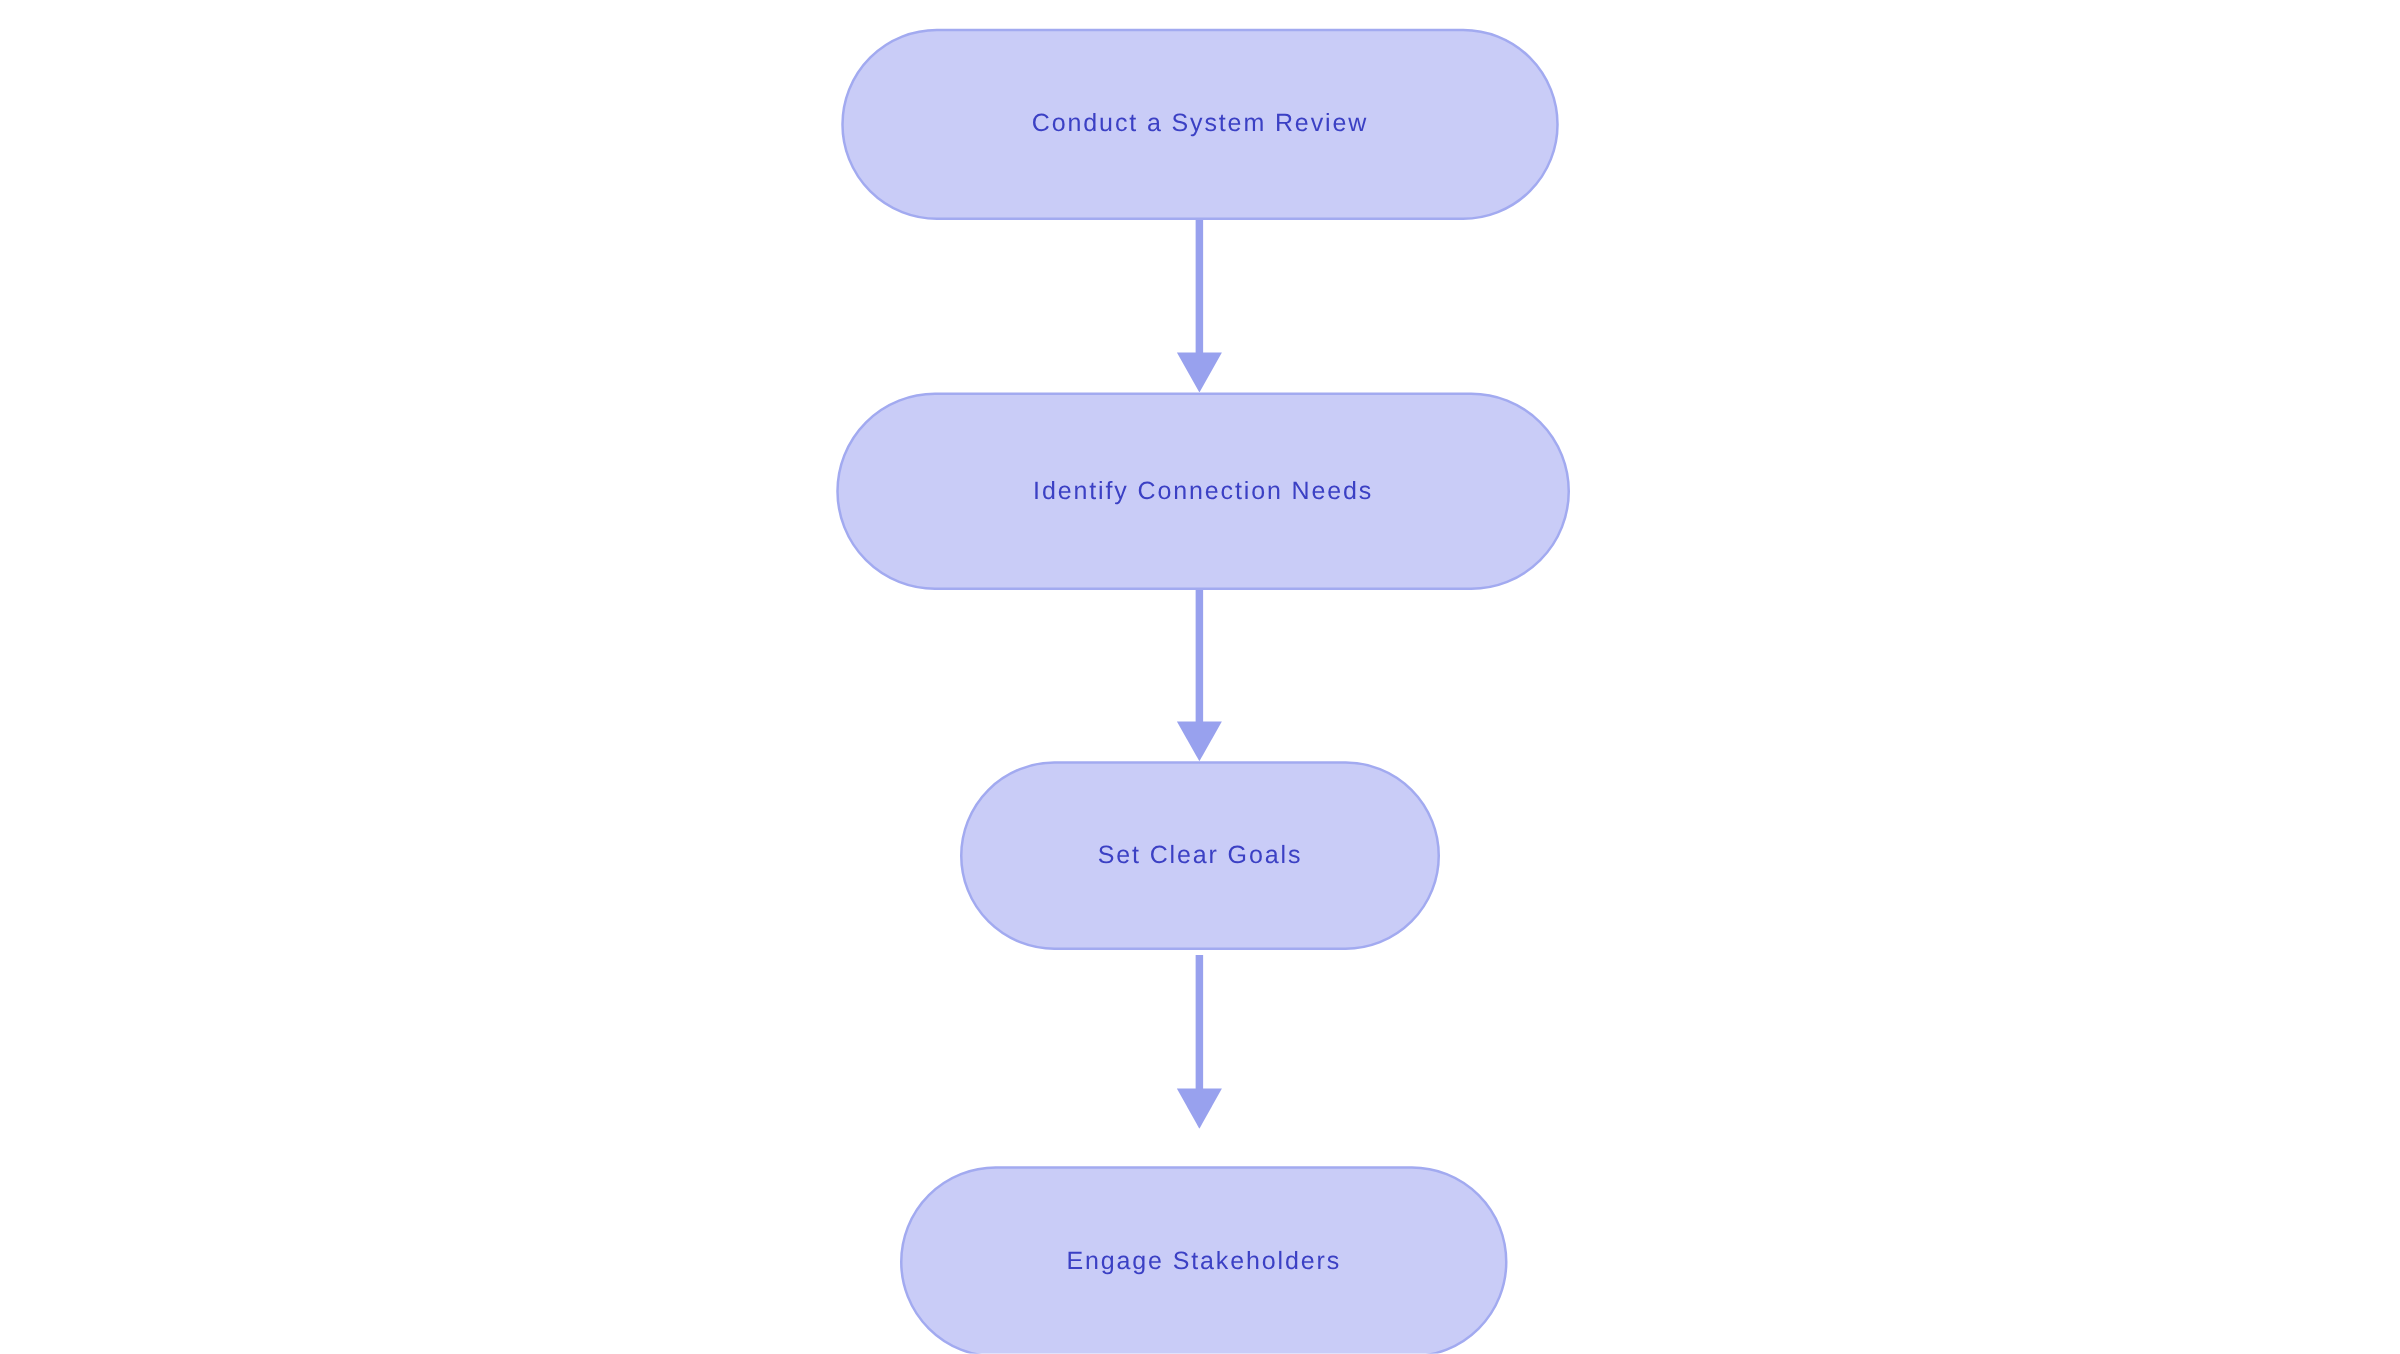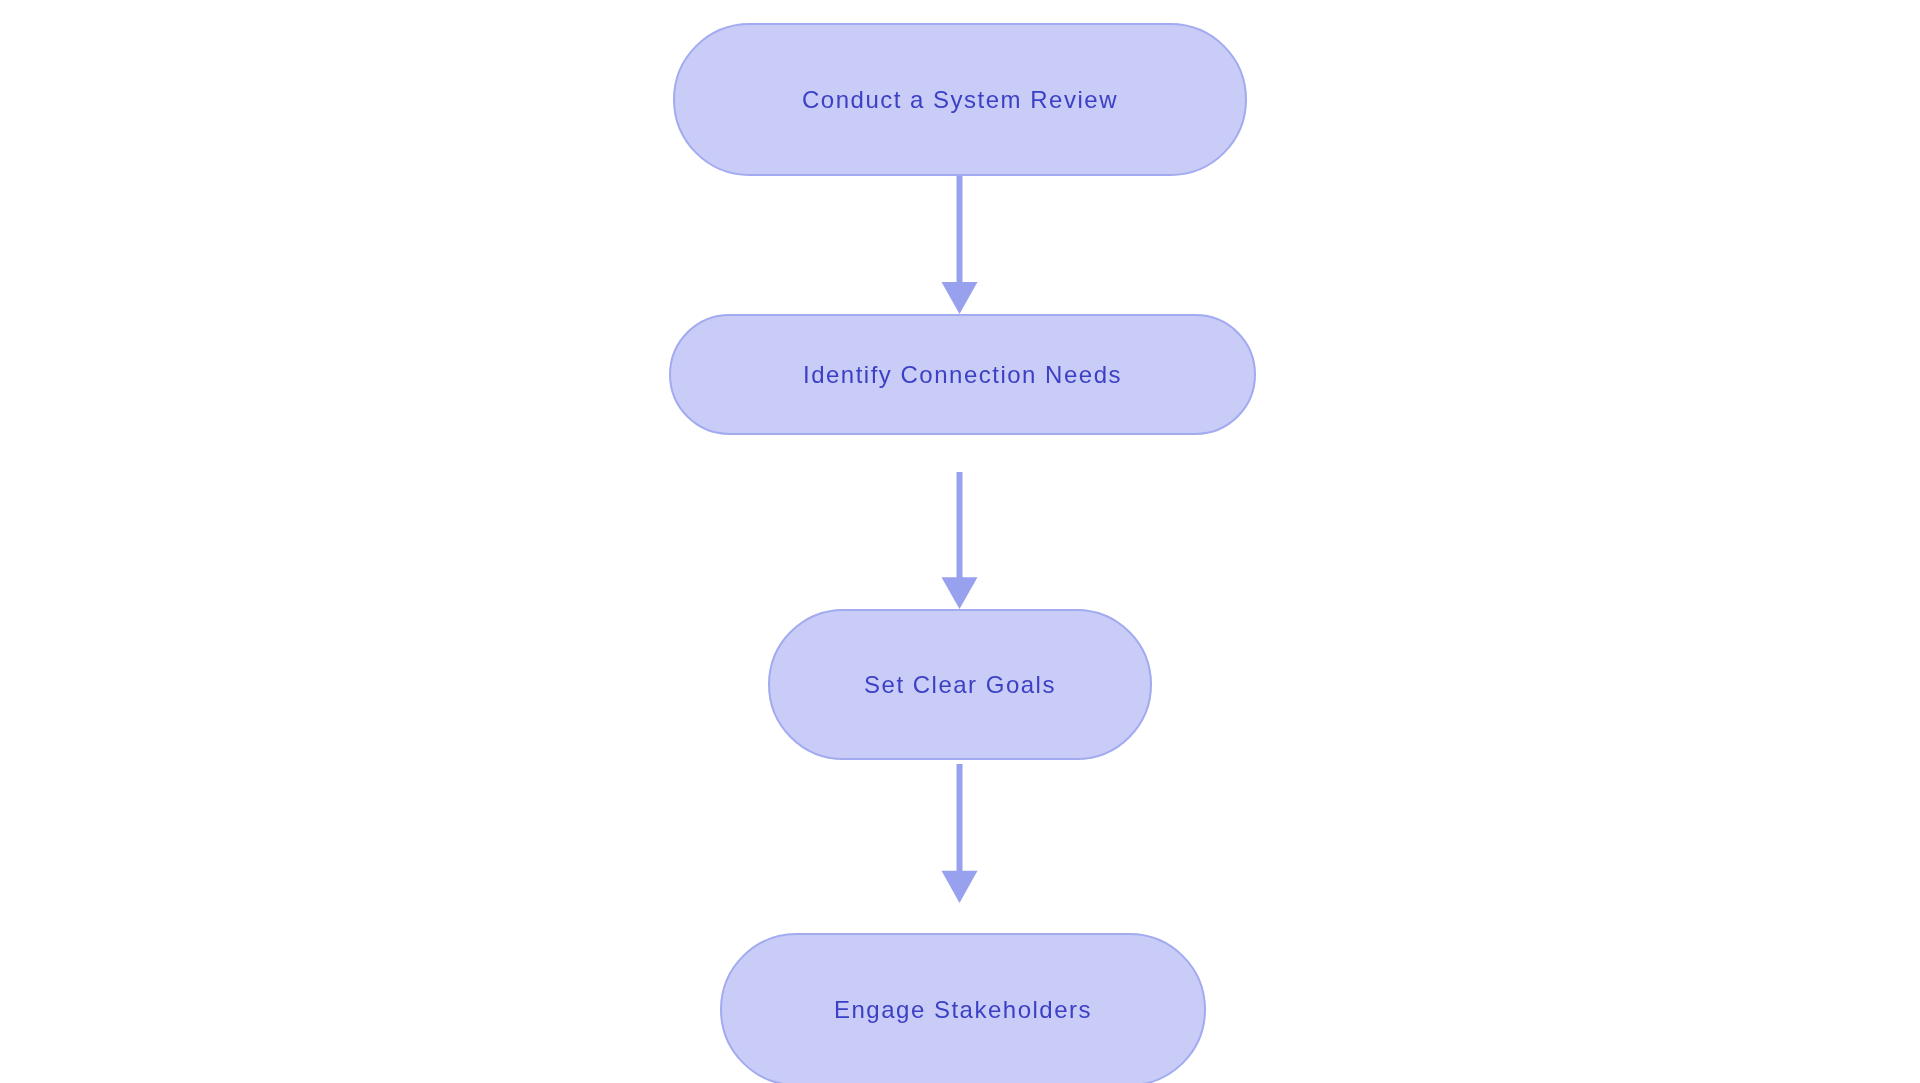--- a/index.html
+++ b/index.html
@@ -20,27 +20,27 @@
     box-sizing: border-box;
     background: var(--node-fill, #c9ccf7);
     border: 2px solid var(--node-border, #a2aaf0);
     border-radius: 80px;
     display: flex;
     align-items: center;
     justify-content: center;
   }
   .flow-node .node-label {
     color: var(--text-color, #3b40c4);
-    font-size: 24px;
+    font-size: 20px;
     letter-spacing: 1.5px;
     white-space: nowrap;
     text-align: left;
   }
   #node-1 { left: 673px; top: 23px;  width: 574px; height: 153px; }
-  #node-2 { left: 669px; top: 314px; width: 587px; height: 121px; }
+  #node-2 { left: 669px; top: 314px; width: 587px; height: 158px; }
   #node-3 { left: 768px; top: 609px; width: 384px; height: 151px; }
   #node-4 { left: 720px; top: 933px; width: 486px; height: 153px; }
 
   .flow-arrow {
     position: absolute;
     left: 941px;
     width: 37px;
   }
   #arrow-1 { top: 176px; height: 138px; }
   #arrow-2 { top: 472px; height: 137px; }

